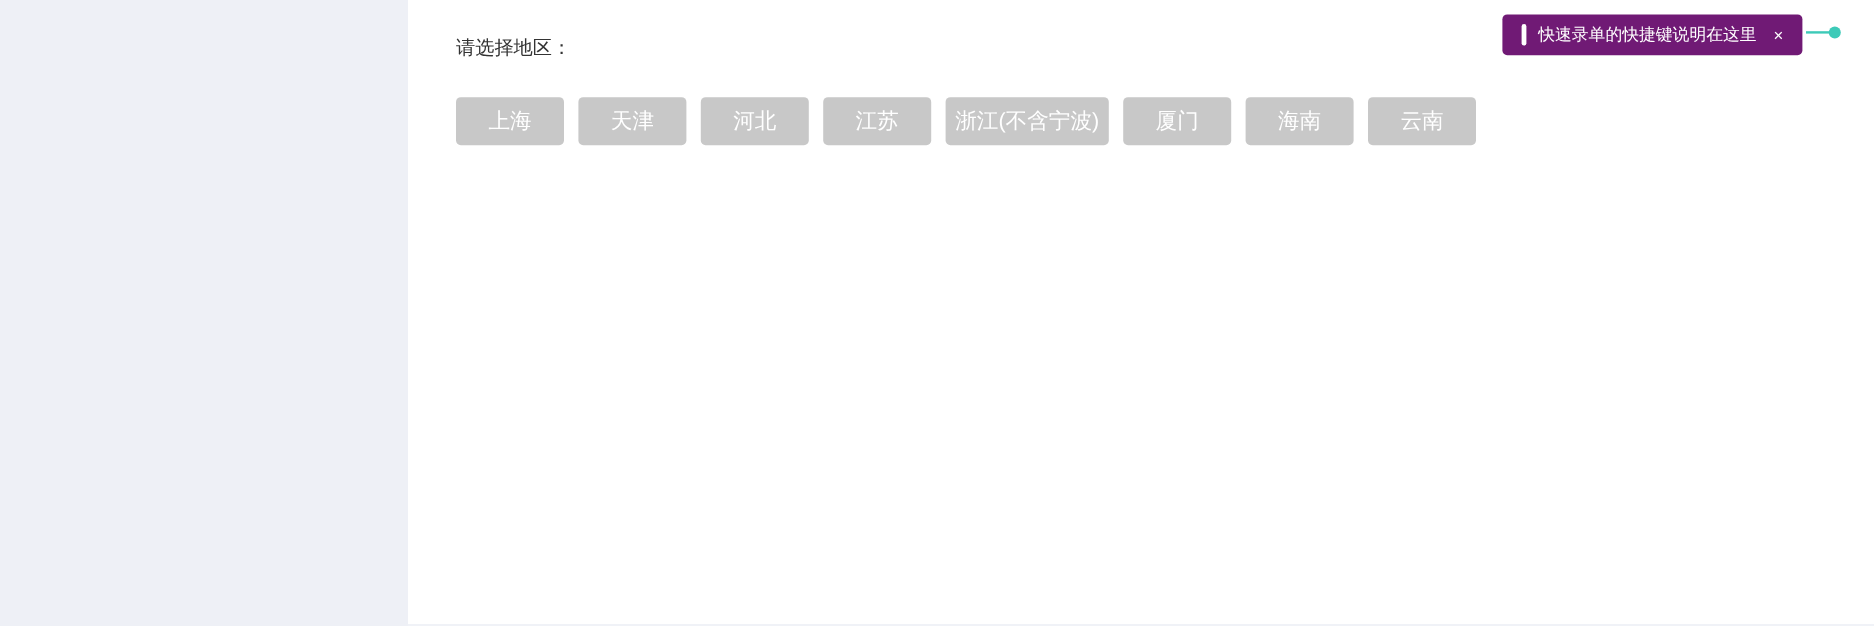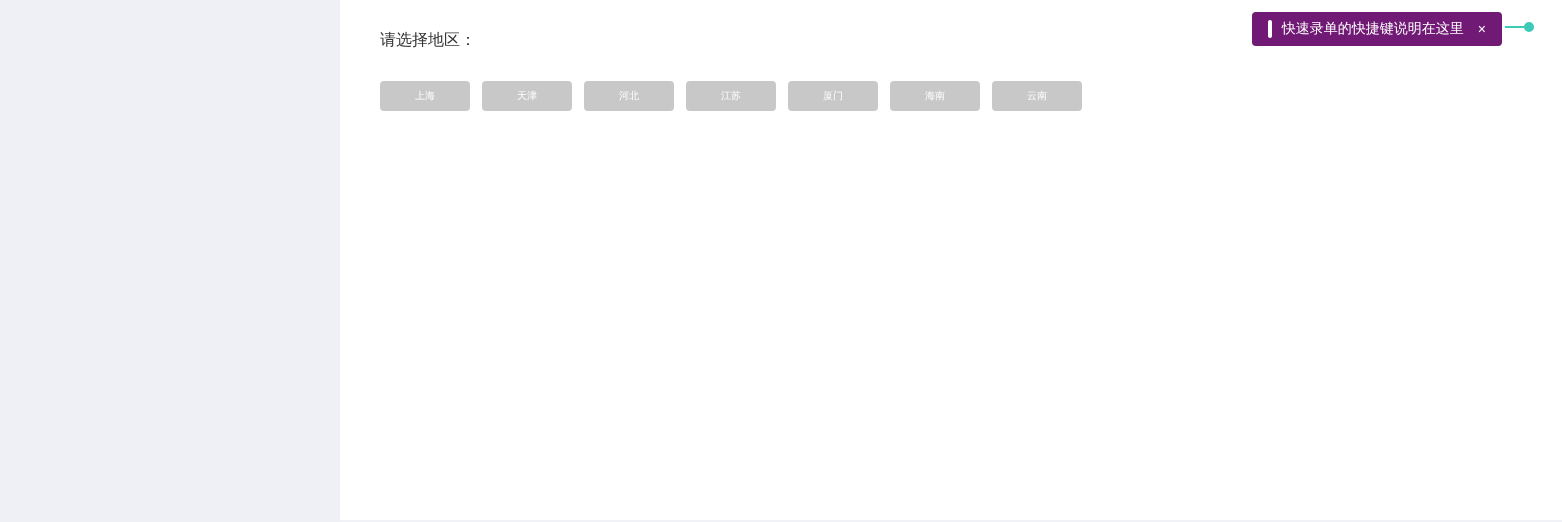--- a/index.html
+++ b/index.html
@@ -48,21 +48,21 @@
       flex-wrap: wrap;
       gap: 12px;
     }
 
     .region-btn {
       padding: 8px 8px;
       background: #c8c8c8;
       border: none;
       border-radius: 4px;
       color: #fff;
-      font-size: 10px;
+      font-size: 18px;
       cursor: pointer;
       min-width: 90px;
       text-align: center;
       font-family: "Microsoft YaHei", "PingFang SC", sans-serif;
     }
 
     .region-btn.wide {
       min-width: 110px;
     }
 
@@ -123,20 +123,21 @@
 <div class="sidebar"></div>
 
 <div class="main-content">
   <div class="page-title">请选择地区：</div>
   <div class="region-buttons">
 
   <button class="region-btn">上海</button>
       <button class="region-btn">天津</button>
       <button class="region-btn">河北</button>
       <button class="region-btn">江苏</button>
+      <button class="region-btn wide">浙江(不含宁波)</button>
       <button class="region-btn">厦门</button>
       <button class="region-btn">海南</button>
       <button class="region-btn">云南</button>
     </div>
 </div>
 
 <div class="notification-bar">
   <span class="bar-accent"></span>
   <span>快速录单的快捷键说明在这里</span>
   <span class="close-icon">×</span>

